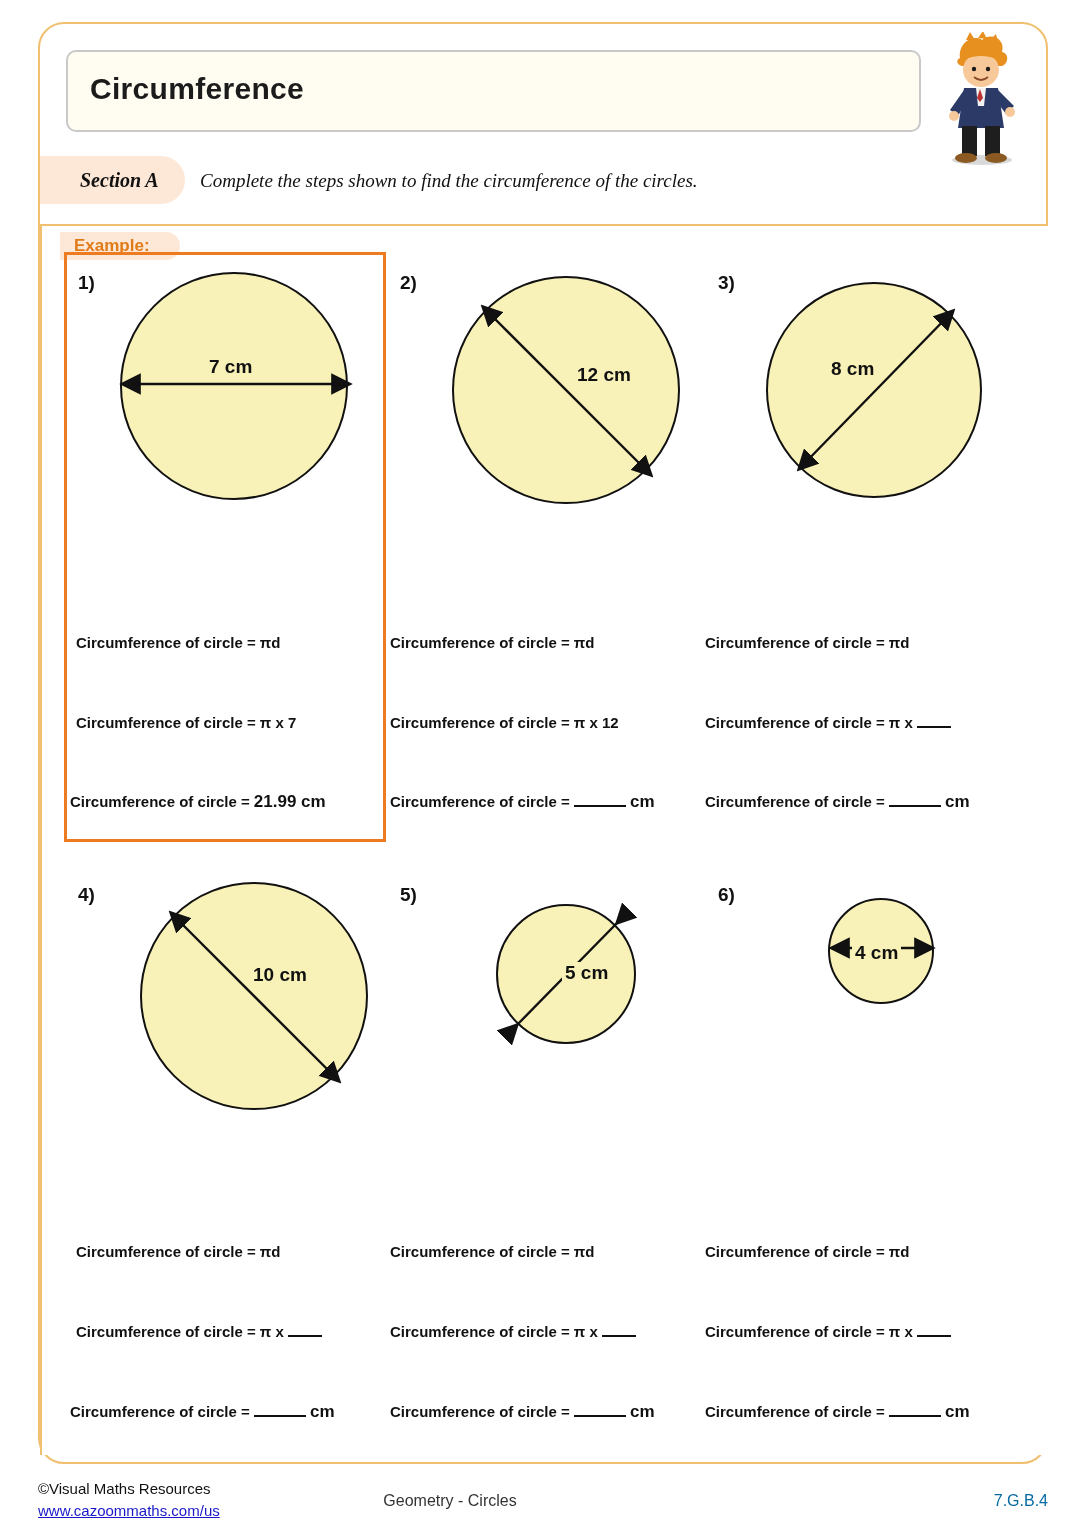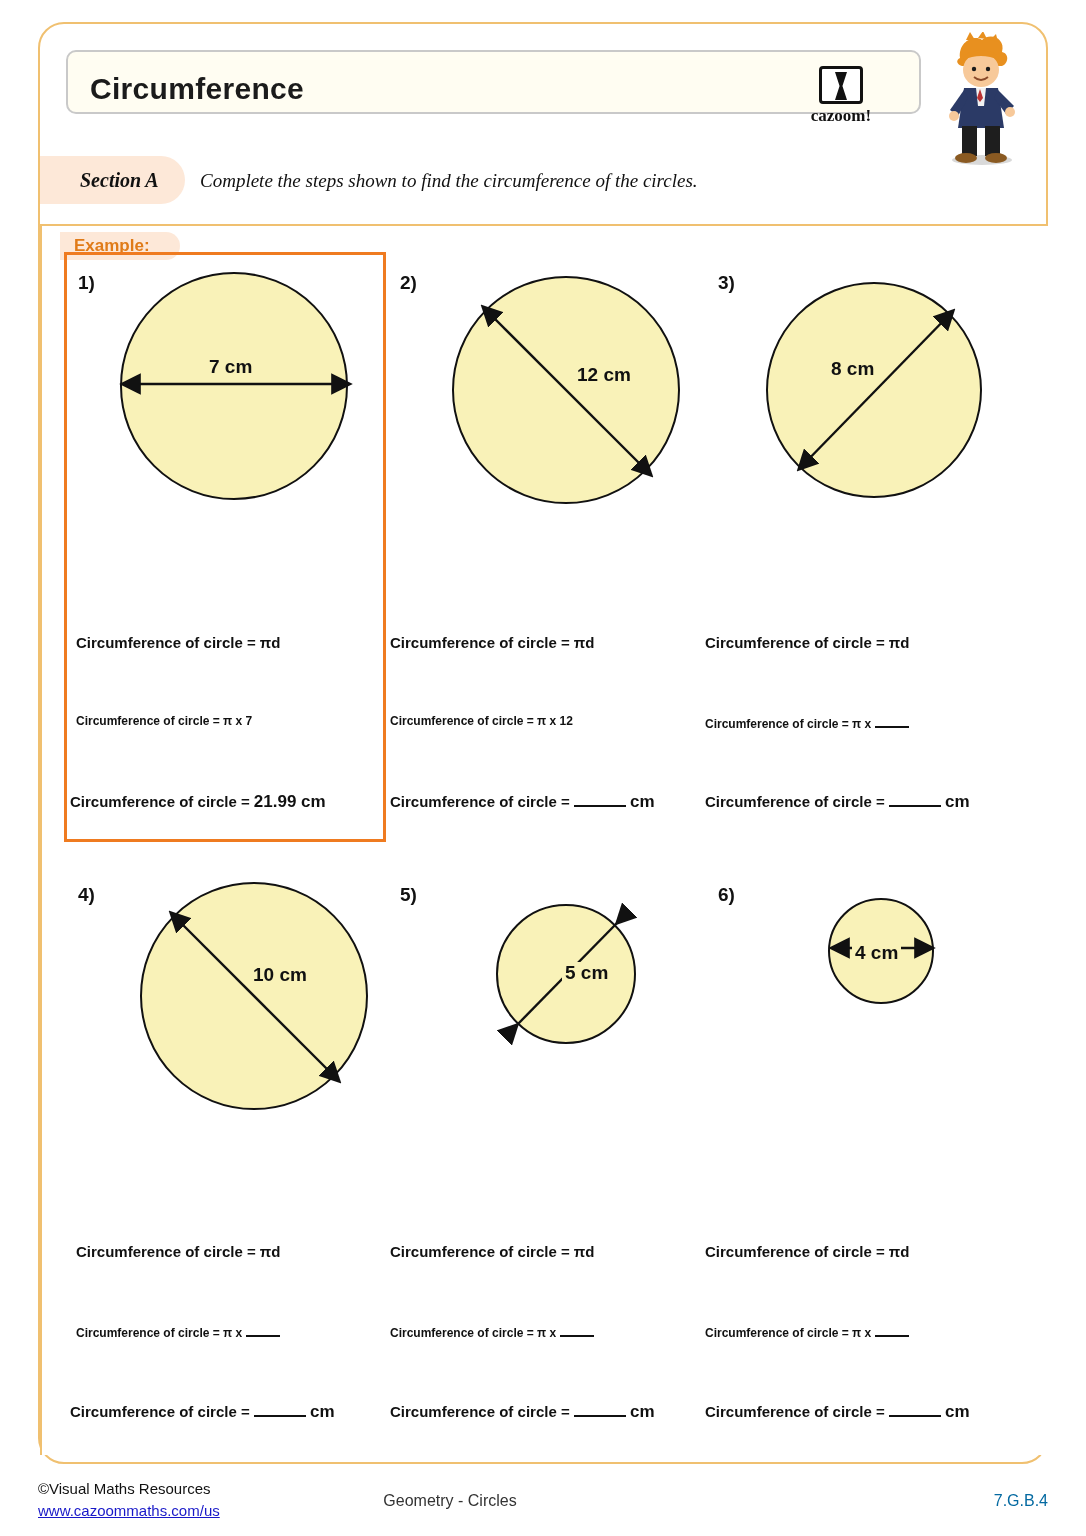--- a/index.html
+++ b/index.html
@@ -20,21 +20,21 @@
     width: 1010px; height: 1442px;
     border: 2px solid #f0c070;
     border-radius: 26px;
     background: #ffffff;
   }
 
   
   .title-box {
     position: absolute;
     left: 66px; top: 50px;
-    width: 855px; height: 64px;
+    width: 855px; height: 82px;
     background: #fffdf2;
     border: 2px solid #c9c9c9;
     border-radius: 10px;
   }
   .title-text {
     position: absolute;
     left: 22px; top: 20px;
     font-size: 30px;
     font-weight: bold;
     color: #1b1b1b;
@@ -167,21 +167,21 @@
   svg.arrow { position: absolute; overflow: visible; }
 
   
   .step {
     position: absolute;
     white-space: nowrap;
     font-weight: bold;
     color: #111;
   }
   .step.s1 { font-size: 15px; }
-  .step.s2 { font-size: 12px; }
+  .step.s2 { font-size: 15px; }
   .step.s3 { font-size: 15px; }
   .blank {
     display: inline-block;
     border-bottom: 2px solid #111;
     height: 14px;
   }
   .b-sm { width: 34px; }
   .b-lg { width: 52px; }
   .cm { font-size: 17px; font-weight: bold; }
 
@@ -212,24 +212,20 @@
     color: #0369a1;
   }
 </style>
 </head>
 <body>
 
 <div class="page-frame"></div>
 
 <div class="title-box">
   <div class="title-text">Circumference</div>
-  <div class="logo">
-    <div class="logo-glyph"></div>
-    <div class="logo-word">cazoom!</div>
-  </div>
 </div>
 
 <svg class="mascot" viewBox="0 0 100 135">
   <ellipse cx="52" cy="128" rx="30" ry="5" fill="#d9d9d9"></ellipse>
 
   <path d="M30 26 C28 10 44 2 52 8 C60 0 76 6 72 20 C80 22 78 32 72 34 L32 34 C26 32 26 28 30 26 Z" fill="#e8901f"></path>
   <path d="M36 8 L40 0 L45 8 Z M48 6 L53 -1 L57 7 Z M60 8 L66 2 L68 10 Z" fill="#e8901f"></path>
 
   <ellipse cx="51" cy="38" rx="18" ry="17" fill="#f7c99a"></ellipse>
   <path d="M33 28 Q51 20 69 28 Q69 20 51 18 Q33 20 33 28 Z" fill="#e8901f"></path>

